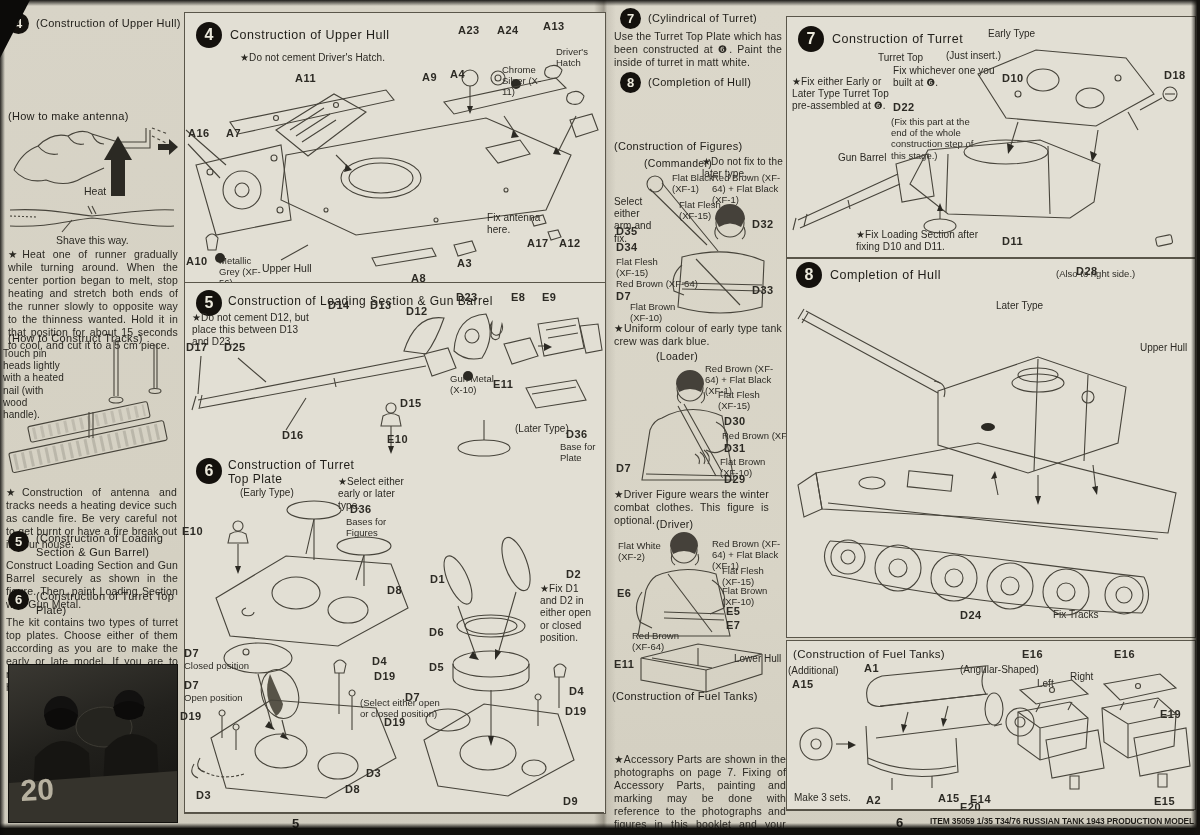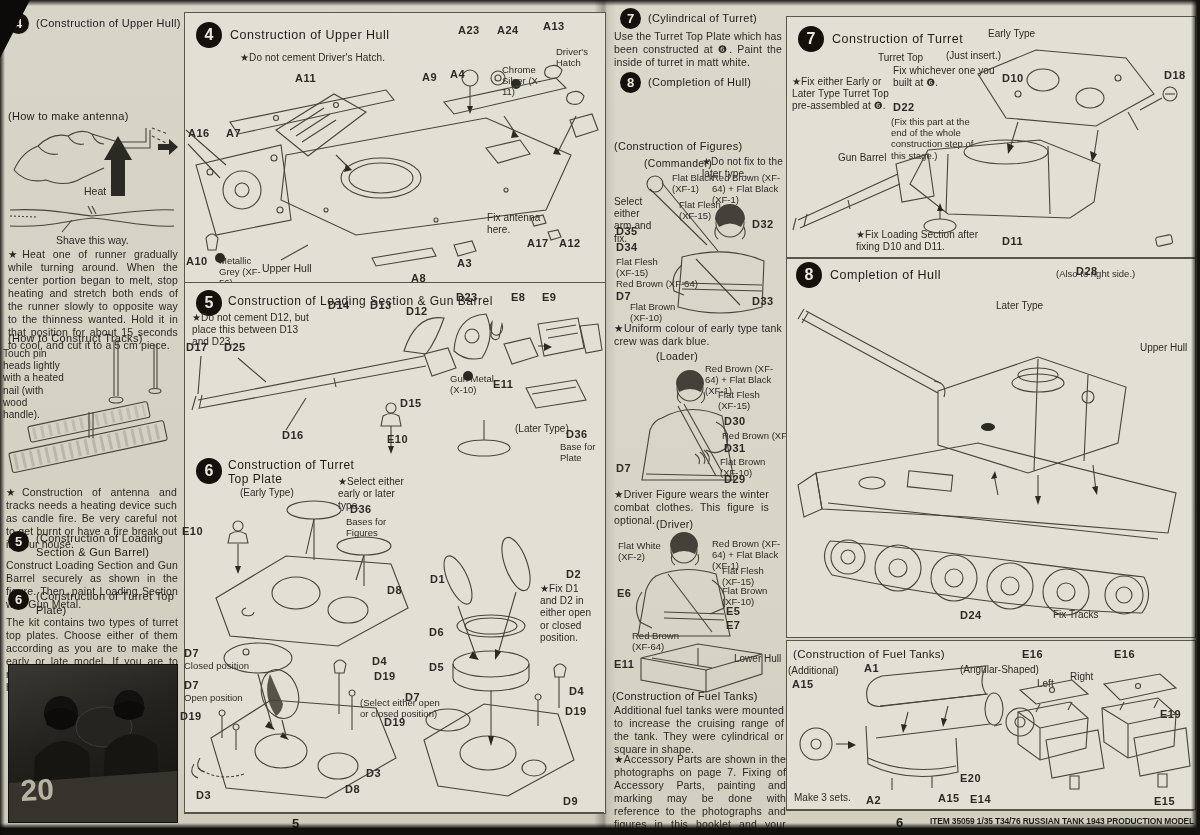--- a/index.html
+++ b/index.html
@@ -339,21 +339,21 @@
   <div class="tiny" style="left:712px;top:172px;width:72px">Red Brown (XF-64) + Flat Black (XF-1)</div>
   <div class="note" style="left:614px;top:196px;width:40px">Select either arm and fix.</div>
   <div class="tiny" style="left:679px;top:199px;width:52px">Flat Flesh (XF-15)</div>
   <div class="pc" style="left:616px;top:225px">D35</div>
   <div class="pc" style="left:616px;top:241px">D34</div>
   <div class="pc" style="left:752px;top:218px">D32</div>
   <div class="tiny" style="left:616px;top:256px;width:50px">Flat Flesh (XF-15)</div>
   <div class="tiny" style="left:616px;top:278px;width:90px">Red Brown (XF-64)</div>
   <div class="pc" style="left:616px;top:290px">D7</div>
   <div class="tiny" style="left:630px;top:301px;width:52px">Flat Brown (XF-10)</div>
-  <div class="pc" style="left:752px;top:295px">D33</div>
+  <div class="pc" style="left:752px;top:284px">D33</div>
   <div class="body" style="left:614px;top:322px;width:168px">★Uniform colour of early type tank crew was dark blue.</div>
   <div class="hdg" style="left:656px;top:350px;font-size:10.5px">(Loader)</div>
 
   <svg style="left:612px;top:358px" width="170" height="125" viewBox="0 0 170 125">
     <circle class="ln" cx="78" cy="30" r="13"></circle>
     <path d="M64,26 a14,14 0 0,1 28,0 l-3,8 q-11,-6 -22,0 Z" fill="#45413a"></path>
     <path class="ln" d="M66,34 q-2,8 3,11 M92,34 q2,8 -3,11"></path>
     <path class="ln" d="M50,60 Q78,44 110,58 L122,122 H30 L38,72 Q42,62 50,60 Z"></path>
     <path class="ln" d="M66,48 L104,118 M72,46 L110,114"></path>
     <path class="ln" d="M104,64 q16,8 10,26 q-10,8 -20,2"></path>
@@ -392,21 +392,20 @@
 
   <svg style="left:636px;top:640px" width="132" height="55" viewBox="0 0 132 55">
     <polygon class="ln" points="5,18 62,4 126,14 70,30"></polygon>
     <path class="ln" d="M5,18 V40 L70,52 V30 M126,14 V34 L70,52"></path>
     <path class="ln" d="M16,18 L76,28 M62,8 V26"></path>
   </svg>
   <div class="pc" style="left:614px;top:658px">E11</div>
   <div class="wl" style="left:734px;top:653px;font-size:10px">Lower Hull</div>
 
   <div class="hdg" style="left:612px;top:690px">(Construction of Fuel Tanks)</div>
-  <div class="body" style="left:614px;top:704px;width:170px">Additional fuel tanks were mounted to increase the cruising range of the tank.  They were cylindrical or square in shape.</div>
   <div class="body" style="left:614px;top:753px;width:172px">★Accessory Parts are shown in the photographs on page 7.  Fixing of Accessory Parts, painting and marking may be done with reference to the photographs and figures in this booklet and your additional material or your preference.</div>
 
   <div class="box" style="left:786px;top:16px;width:408px;height:240px"></div>
   <div class="circ" style="left:798px;top:26px">7</div>
   <div class="ttl" style="left:832px;top:32px">Construction of Turret</div>
   <div class="wl" style="left:988px;top:28px;font-size:10px">Early Type</div>
   <div class="wl" style="left:878px;top:52px;font-size:10px">Turret Top</div>
   <div class="wl" style="left:946px;top:50px;font-size:10px">(Just insert.)</div>
   <div class="note" style="left:893px;top:65px;width:112px">Fix whichever one you built at ❻.</div>
   <div class="pc" style="left:1002px;top:72px">D10</div>
@@ -494,21 +493,21 @@
   <div class="box" style="left:786px;top:640px;width:408px;height:168px"></div>
   <div class="hdg" style="left:793px;top:647px;font-size:11.5px">(Construction of Fuel Tanks)</div>
   <div class="wl" style="left:788px;top:665px;font-size:10px">(Additional)</div>
   <div class="pc" style="left:864px;top:662px">A1</div>
   <div class="pc" style="left:792px;top:678px">A15</div>
   <div class="wl" style="left:960px;top:664px;font-size:10px">(Angular-Shaped)</div>
   <div class="pc" style="left:1022px;top:648px">E16</div>
   <div class="pc" style="left:1114px;top:648px">E16</div>
   <div class="wl" style="left:1037px;top:678px;font-size:10px">Left</div>
   <div class="wl" style="left:1070px;top:671px;font-size:10px">Right</div>
-  <div class="pc" style="left:960px;top:772px">E20</div>
+  <div class="pc" style="left:960px;top:801px">E20</div>
   <div class="pc" style="left:970px;top:793px">E14</div>
   <div class="pc" style="left:1160px;top:708px">E19</div>
   <div class="pc" style="left:1154px;top:795px">E15</div>
   <div class="wl" style="left:794px;top:792px;font-size:10px">Make 3 sets.</div>
   <div class="pc" style="left:866px;top:794px">A2</div>
   <div class="pc" style="left:938px;top:792px">A15</div>
 
   <svg style="left:788px;top:660px" width="404" height="144" viewBox="0 0 404 144">
     <circle class="ln" cx="28" cy="84" r="16"></circle>
       <circle class="ln" cx="28" cy="84" r="5"></circle>

